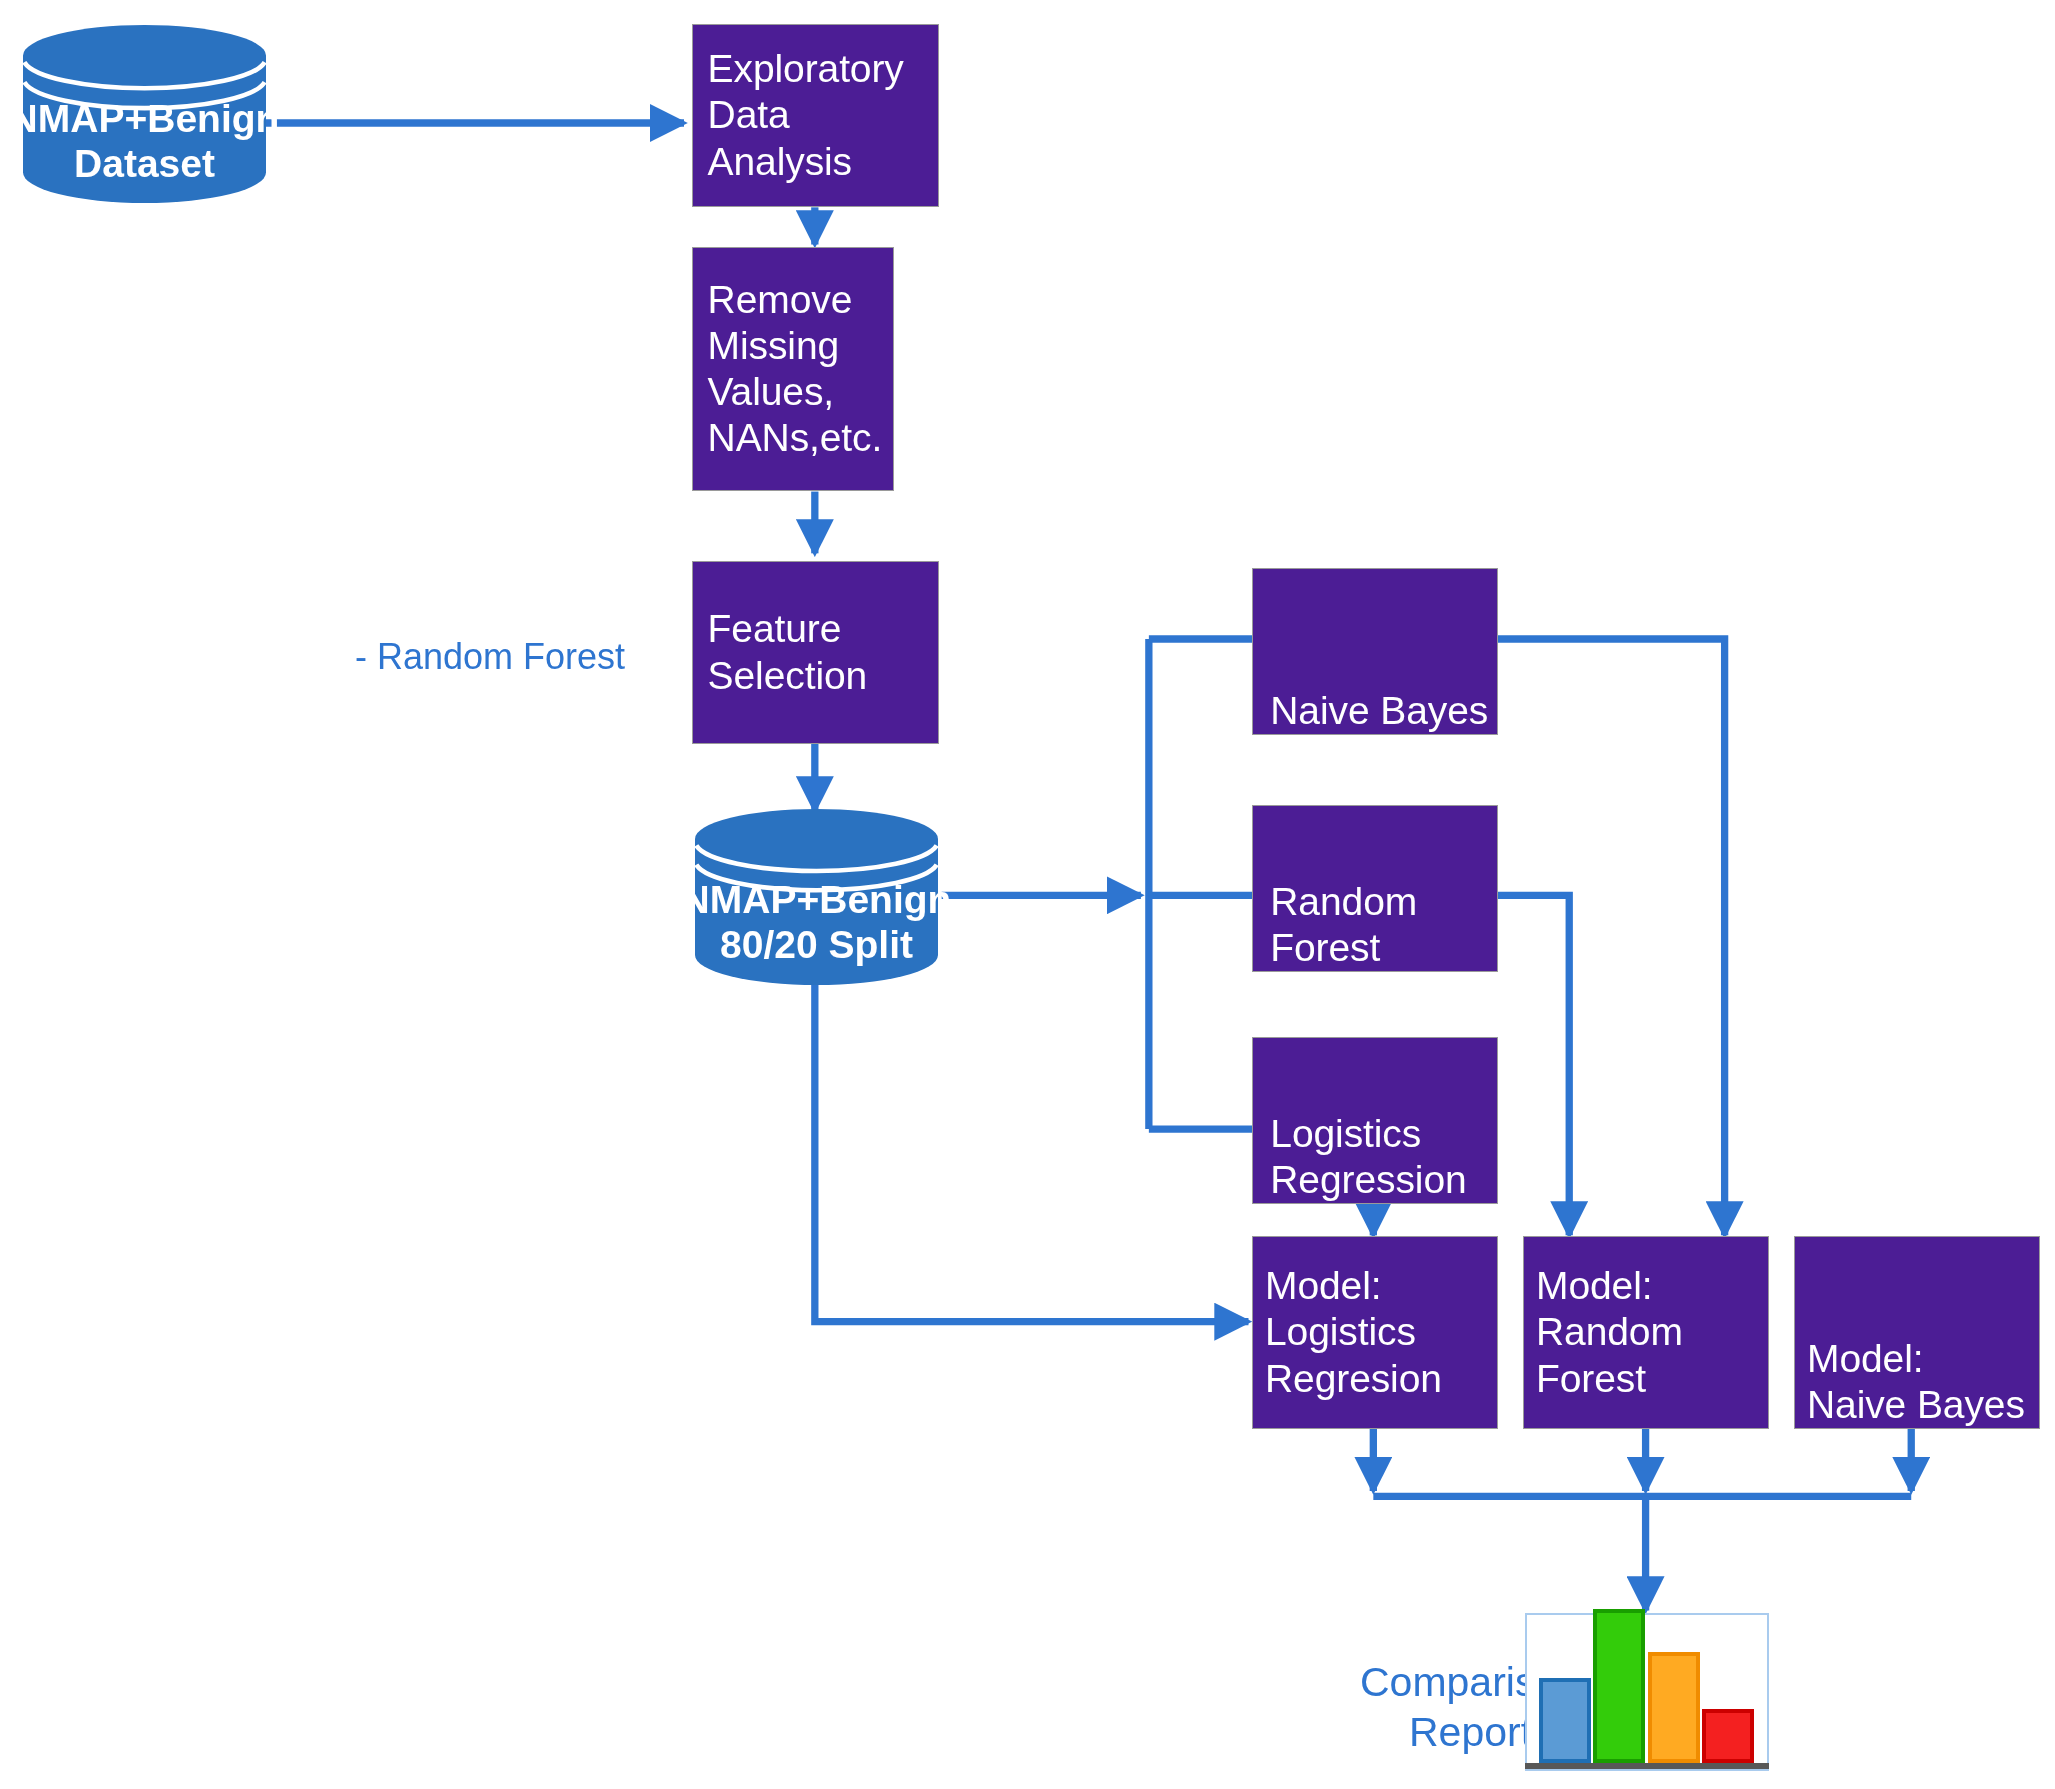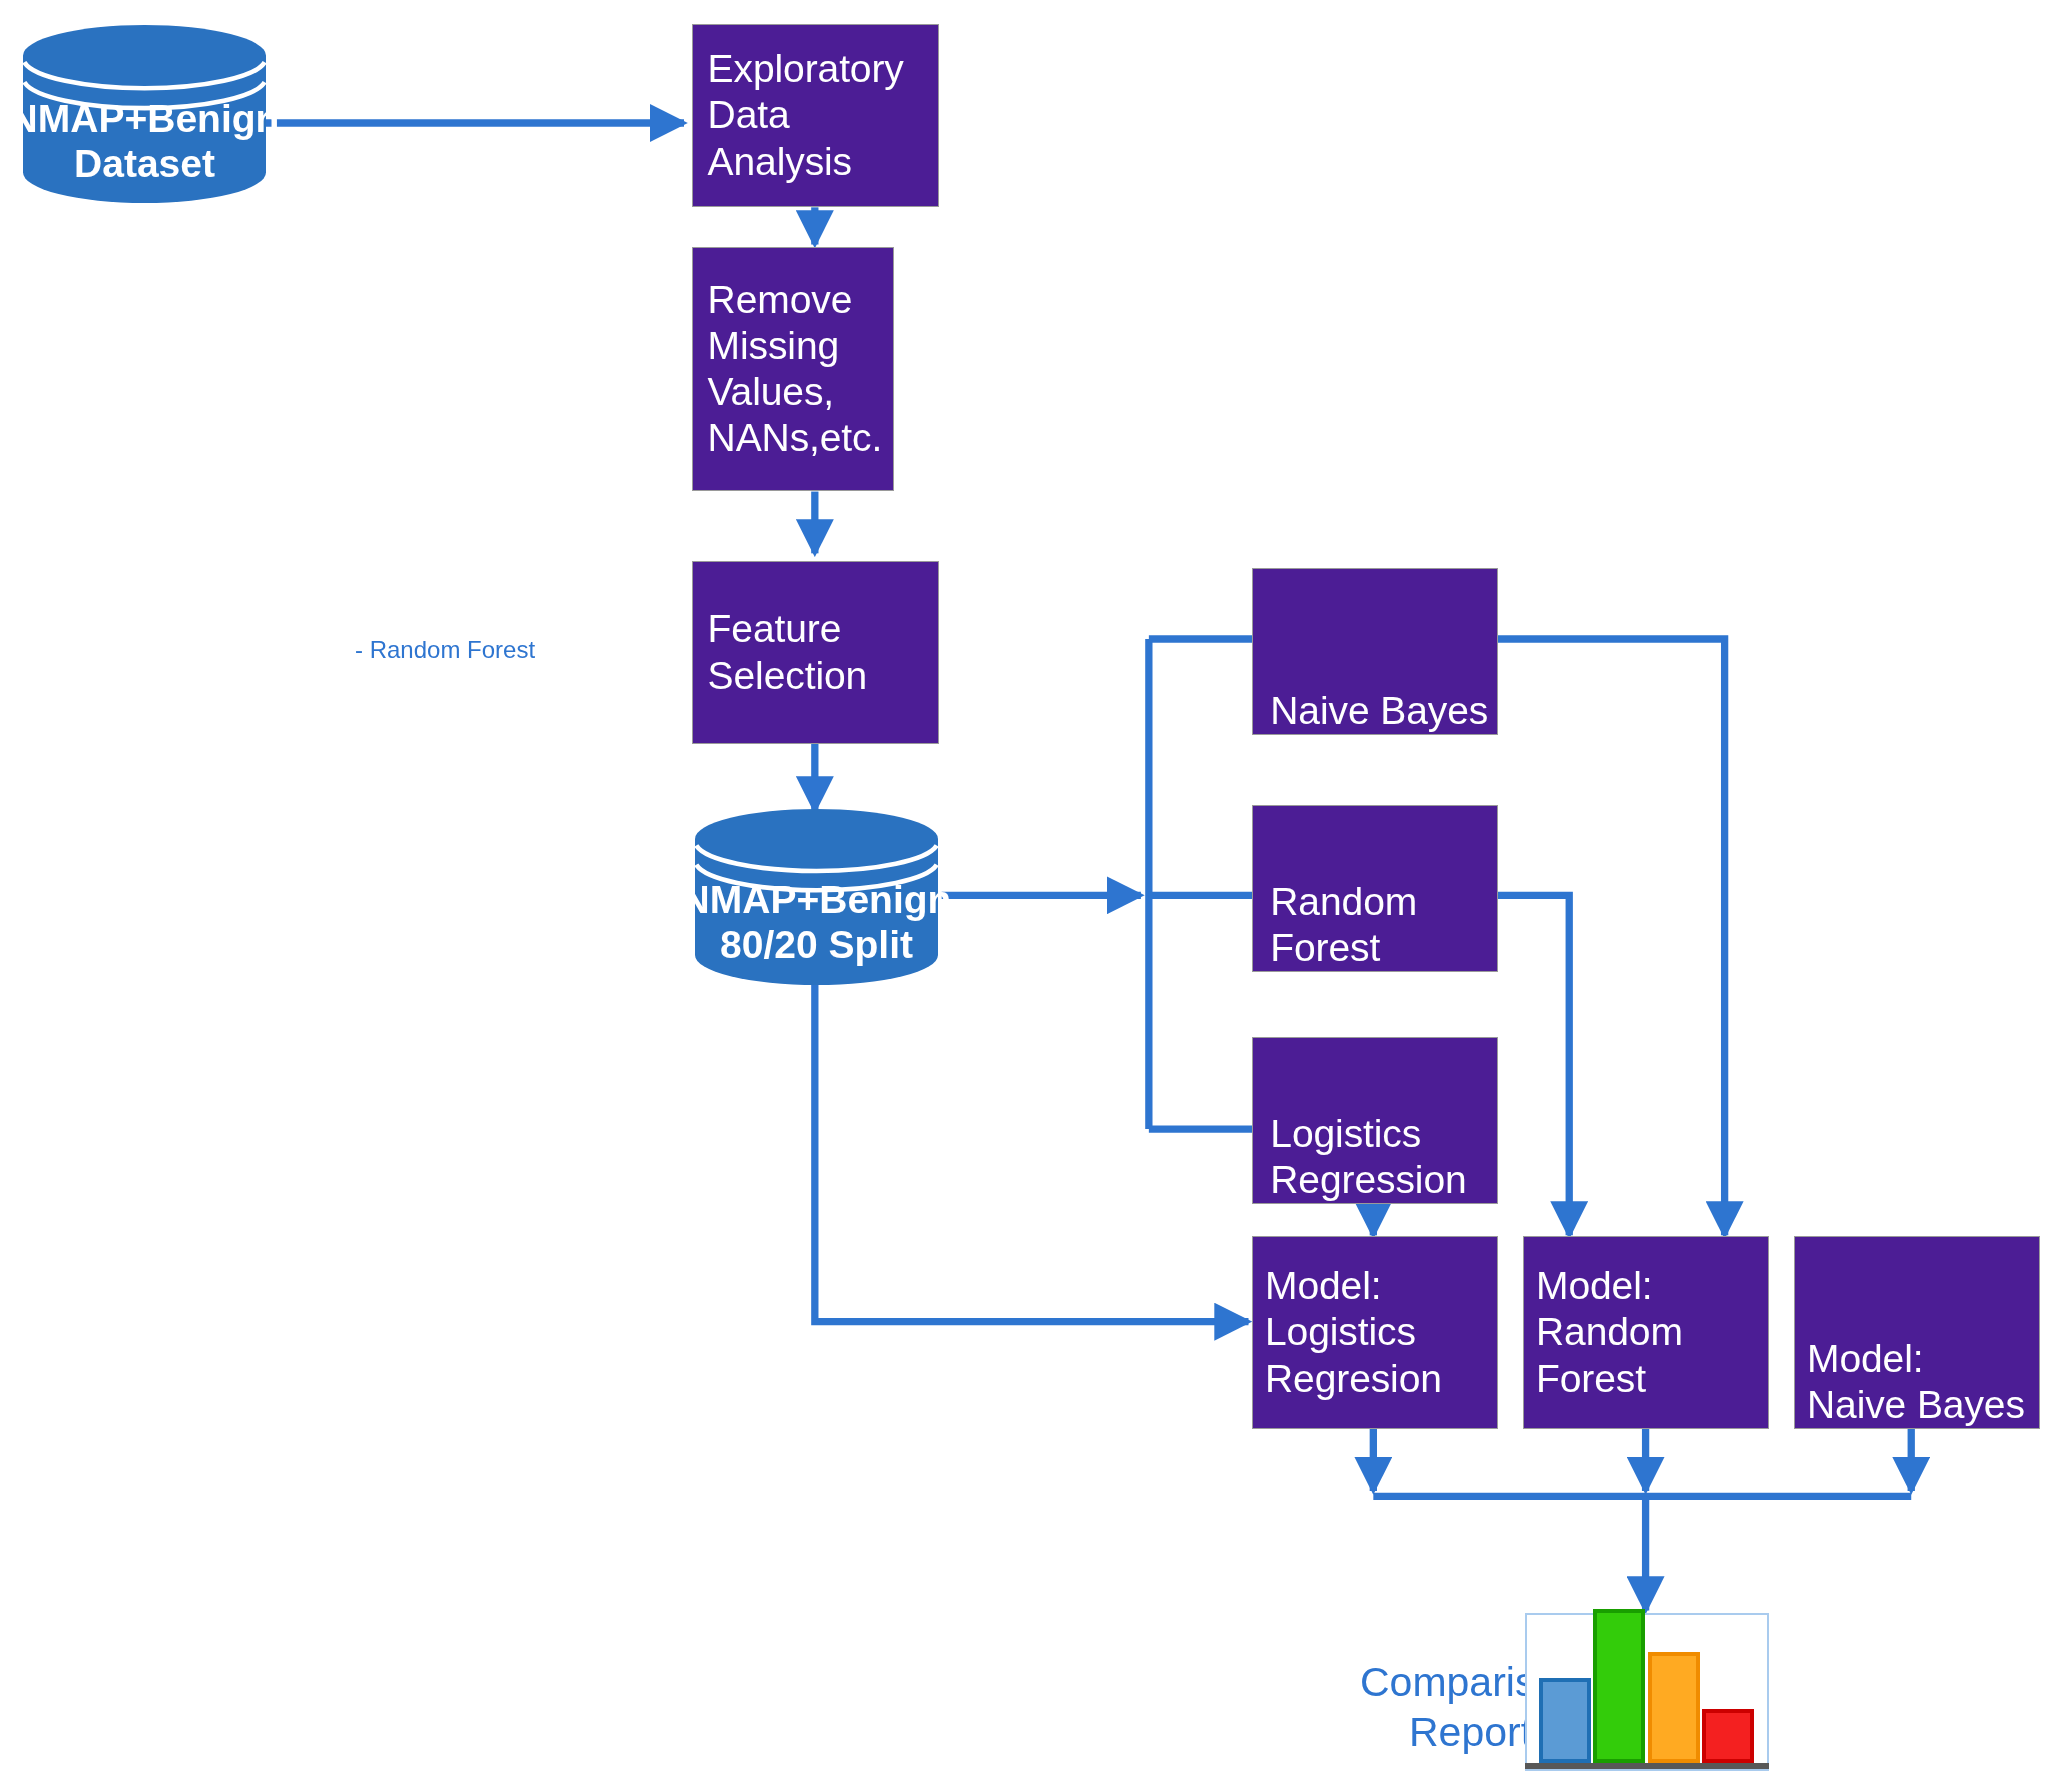--- a/index.html
+++ b/index.html
@@ -64,21 +64,21 @@
     left: 0; top: 0;
     width: 2056px;
     height: 1790px;
     pointer-events: none;
   }
 
   
   .note {
     position: absolute;
     color: #2E75D0;
-    font-size: 24px;
+    font-size: 36px;
     font-family: "Liberation Sans", sans-serif;
     white-space: nowrap;
   }
   .report-label {
     position: absolute;
     color: #2E75D0;
     font-size: 41px;
     line-height: 1.22;
     text-align: center;
     font-family: "Liberation Sans", sans-serif;

